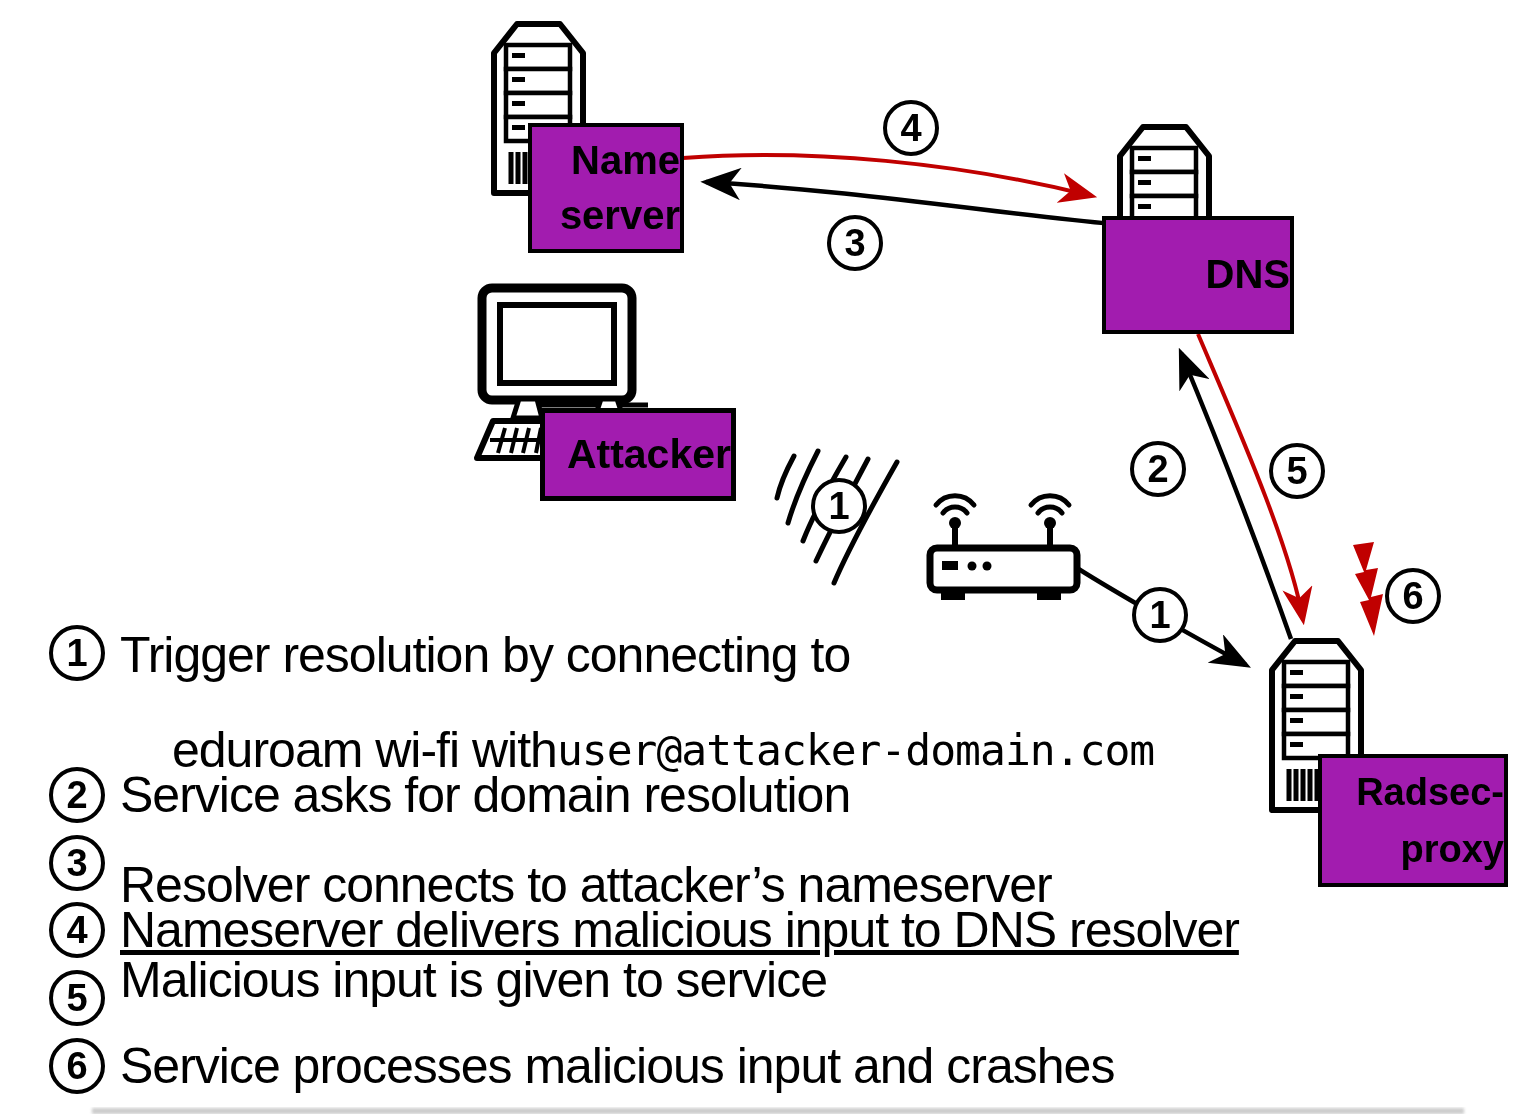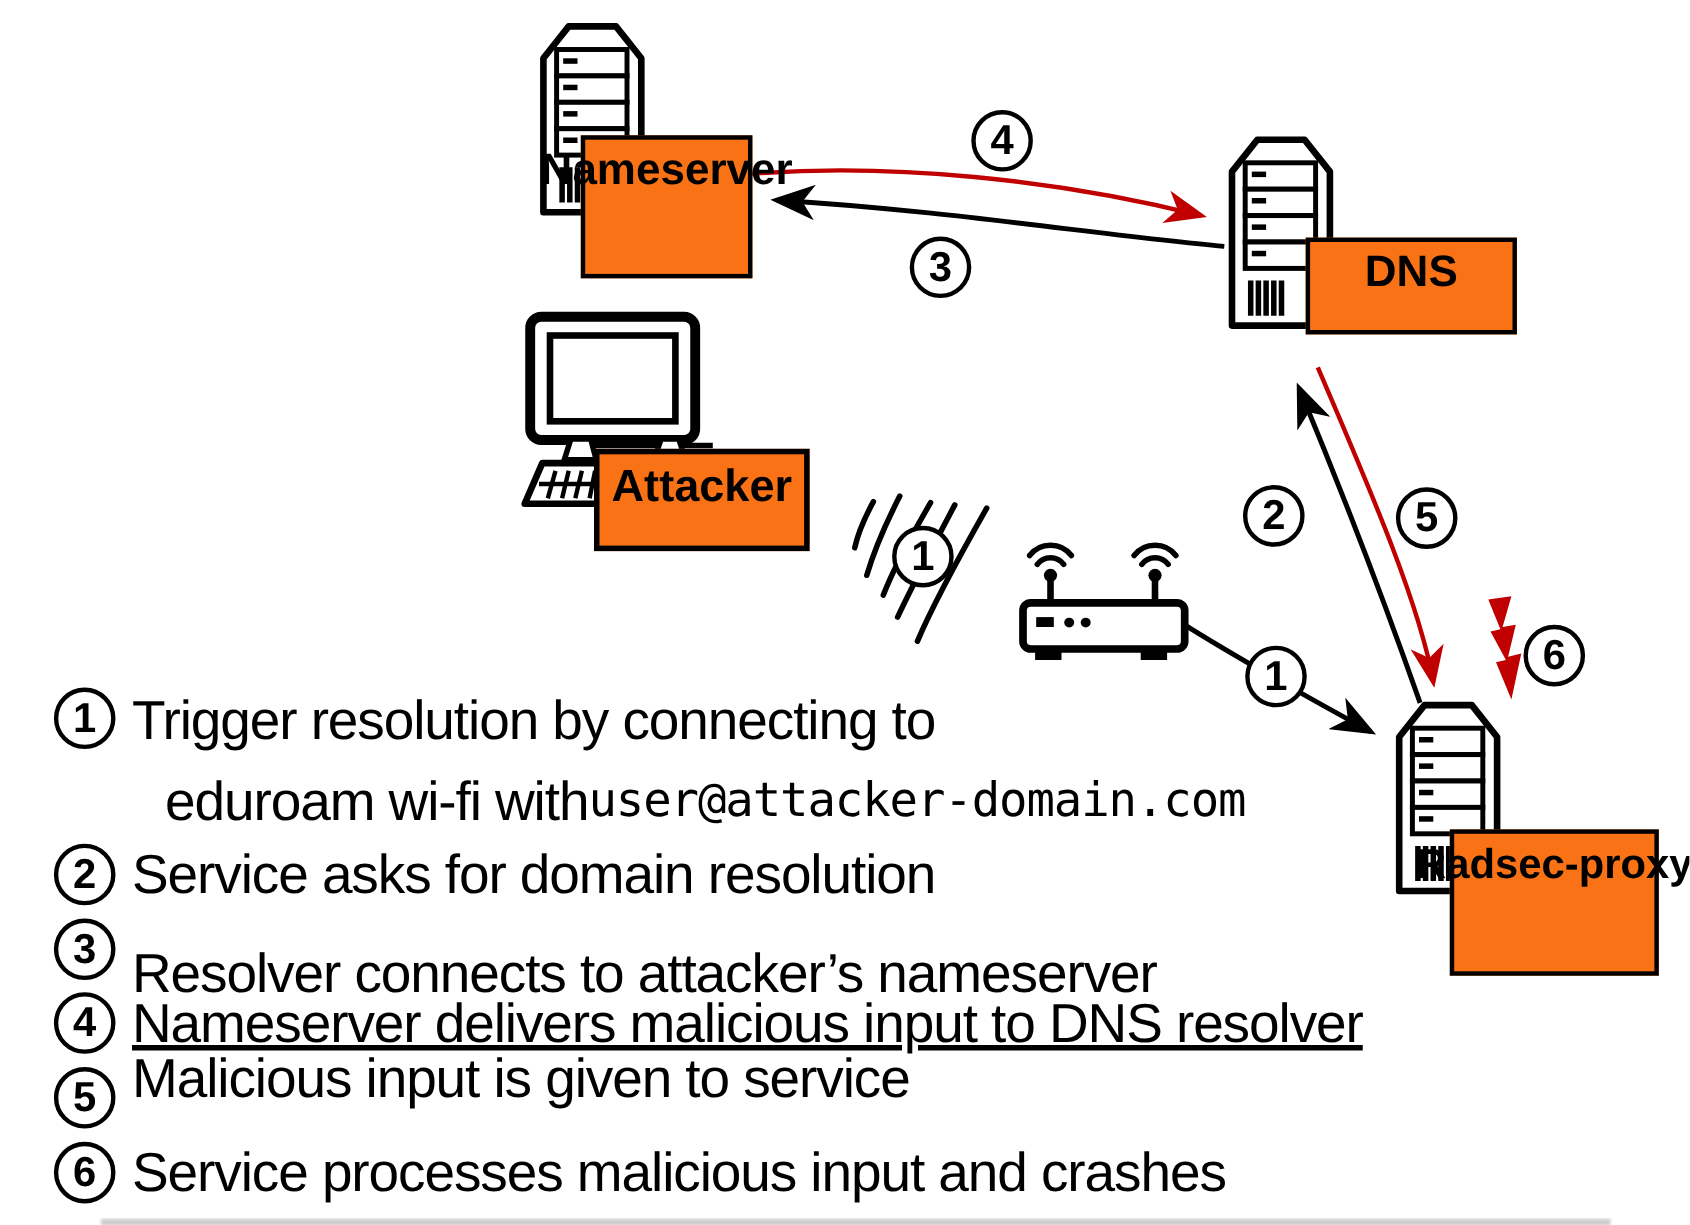--- a/index.html
+++ b/index.html
@@ -1,24 +1,24 @@
 <!DOCTYPE html>
 <html><head>
 <meta charset="utf-8">
 <style>
   html,body{margin:0;padding:0;background:#ffffff;}
   #stage{position:relative;width:1536px;height:1114px;background:#ffffff;overflow:hidden;
          font-family:"Liberation Sans",sans-serif;color:#000;}
   #diagram-svg{position:absolute;left:0;top:0;}
 
-  .node-box{position:absolute;border:4px solid #000;background:#f97316;box-sizing:border-box;
-            display:flex;align-items:flex-start;justify-content:center;
+  .node-box{position:absolute;border:4px solid #000;background:#a21caf;box-sizing:border-box;
+            display:flex;flex-direction:column;align-items:flex-end;justify-content:center;
             font-weight:bold;text-align:center;line-height:1.38;}
   #name-server-box{left:528px;top:123px;width:156px;height:130px;font-size:40px;}
-  #dns-resolver-box{left:1187px;top:216px;width:192px;height:88px;font-size:40px;}
+  #dns-resolver-box{left:1102px;top:216px;width:192px;height:118px;font-size:40px;}
   #attacker-box{left:540px;top:408px;width:196px;height:93px;font-size:41px;border-width:5px;}
   #radsec-box{left:1318px;top:754px;width:190px;height:133px;font-size:38px;line-height:1.5;}
 
   .circle-badge{position:absolute;width:56px;height:56px;box-sizing:border-box;
                 border:4px solid #000;border-radius:50%;background:#fff;
                 display:flex;align-items:center;justify-content:center;
                 font-weight:bold;font-size:38px;}
   
   .c4{left:883px;top:100px;}
   .c3{left:827px;top:215px;}
@@ -27,21 +27,21 @@
   .c1w{left:811px;top:478px;}
   .c1l{left:1132px;top:587px;}
   .c6{left:1385px;top:568px;}
   
   .lc{left:49px;}
   .lc1{top:625px;}.lc2{top:767px;}.lc3{top:835px;}.lc4{top:902px;}.lc5{top:970px;}.lc6{top:1038px;}
 
   .legend-row{position:absolute;left:120px;height:68px;display:flex;align-items:center;
               font-size:50px;letter-spacing:-1px;white-space:nowrap;}
   .legend-cont{left:150px;}
-  .r1{top:621px;}.r1b{top:694px;}.r2{top:761px;}.r3{top:829px;margin-top:22px;}.r4{top:896px;text-decoration:underline;}.r5{top:946px;}.r6{top:1032px;}
+  .r1{top:621px;}.r1b{top:716px;margin-left:22px;}.r2{top:761px;}.r3{top:829px;margin-top:22px;}.r4{top:896px;text-decoration:underline;}.r5{top:946px;}.r6{top:1032px;}
   .legend-code{font-family:"DejaVu Sans Mono","Liberation Mono",monospace;font-size:43px;letter-spacing:-1px;}
 </style>
 </head>
 <body>
 
 <div id="stage">
 
   <svg id="diagram-svg" width="1536" height="1114" viewBox="0 0 1536 1114">
     <defs>
       <marker id="mb" viewBox="0 0 10 8" refX="8.6" refY="4" markerWidth="9" markerHeight="7.2" orient="auto">

